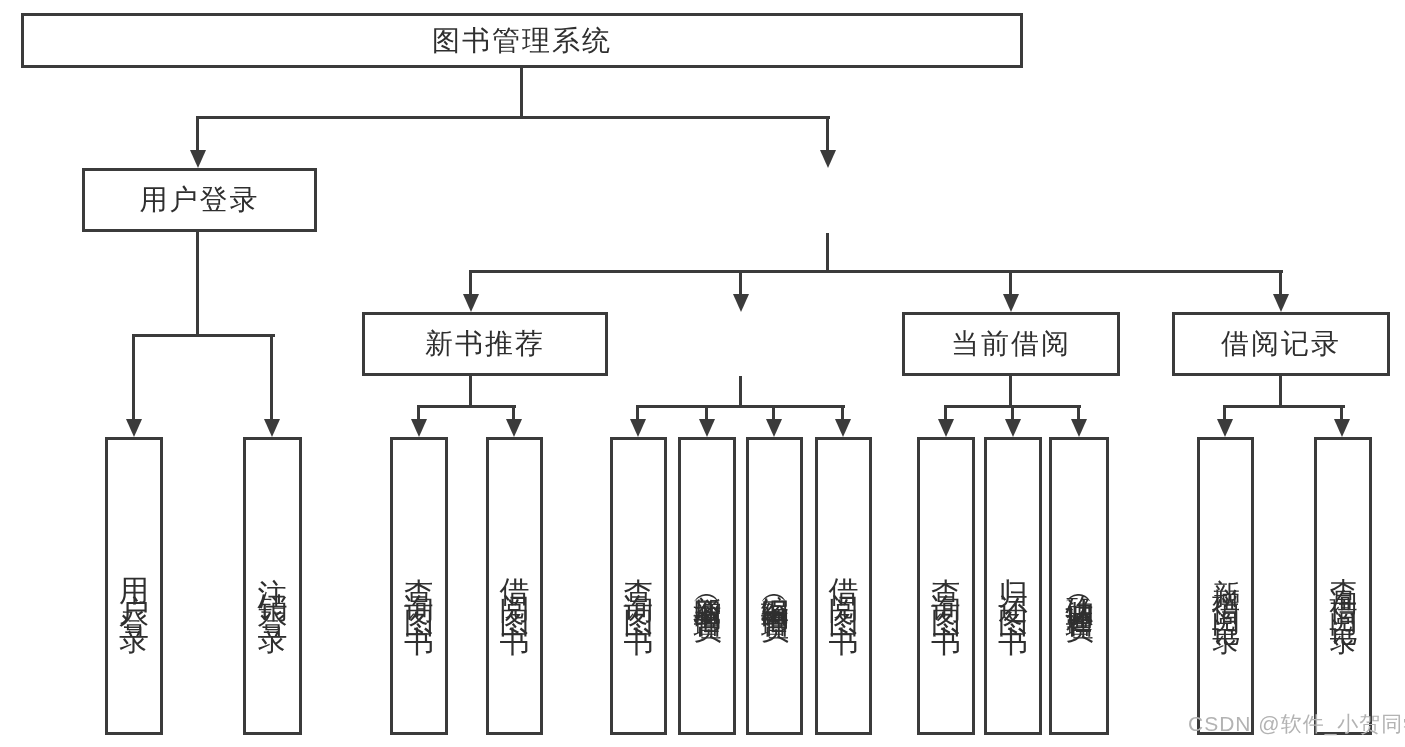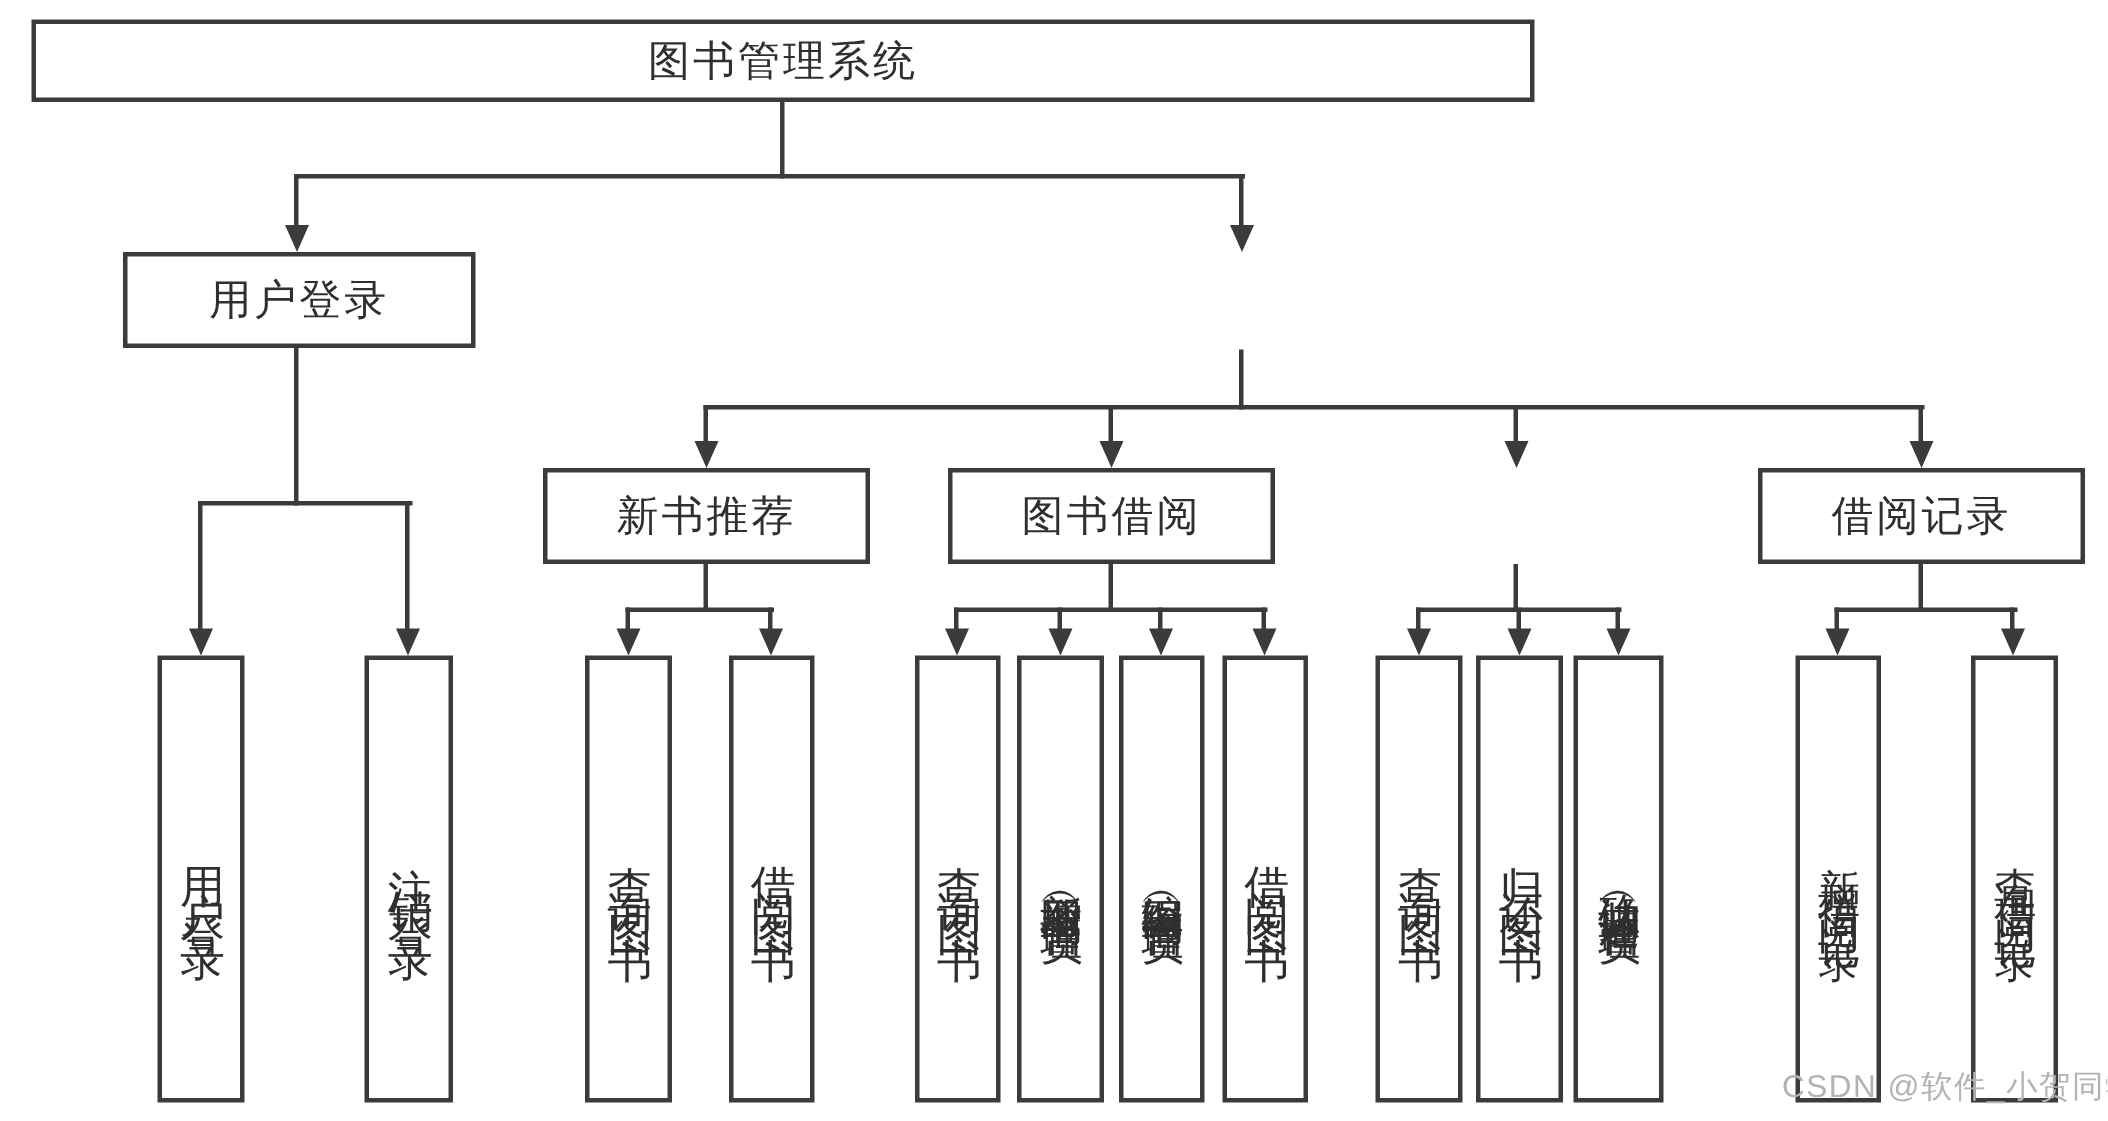--- a/index.html
+++ b/index.html
@@ -61,25 +61,25 @@
 <div class="canvas">
 
   <div class="node" style="left:21px; top:13px; width:1002px; height:55px;">
     <span class="hlabel">图书管理系统</span>
   </div>
 
   <div class="node" style="left:82px; top:168px; width:235px; height:64px;">
     <span class="hlabel">用户登录</span>
   </div>
 
-  <div class="node" style="left:362px; top:312px; width:218px; height:64px;">
+  <div class="node" style="left:362px; top:312px; width:246px; height:64px;">
     <span class="hlabel">新书推荐</span>
   </div>
-  <div class="node" style="left:632px; top:312px; width:218px; height:64px;">
-    <span class="hlabel">图书借阅</span>
+  <div class="node" style="left:902px; top:312px; width:218px; height:64px;">
+    <span class="hlabel">当前借阅</span>
   </div>
   <div class="node" style="left:1172px; top:312px; width:218px; height:64px;">
     <span class="hlabel">借阅记录</span>
   </div>
 
   <div class="node" style="left:105px; top:437px; width:58px; height:298px;">
     <span class="vtext">用户登录</span>
   </div>
   <div class="node" style="left:243px; top:437px; width:59px; height:298px;">
     <span class="vtext">注销登录</span>

